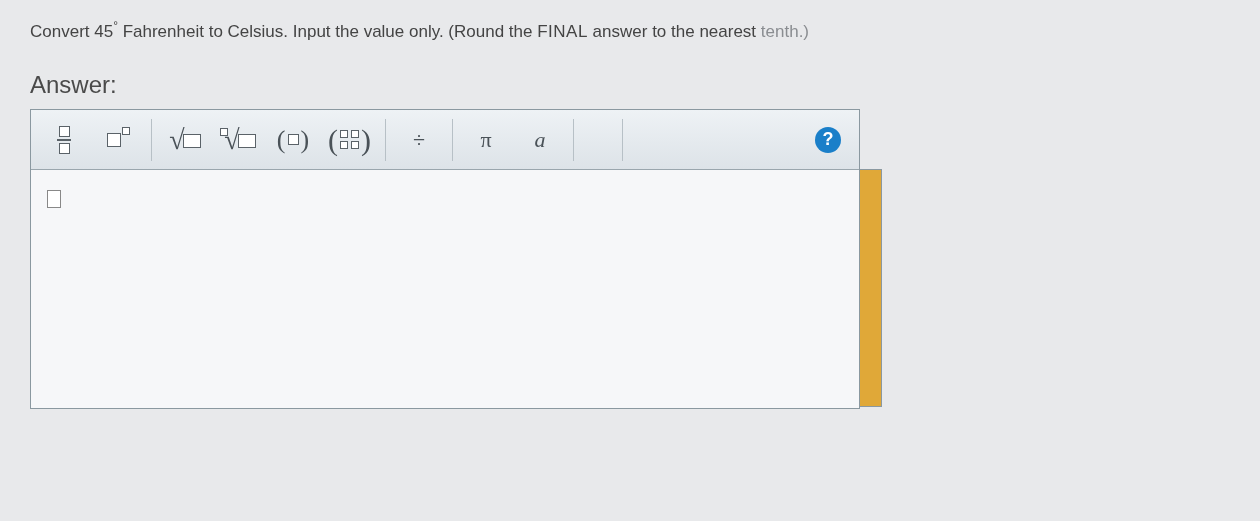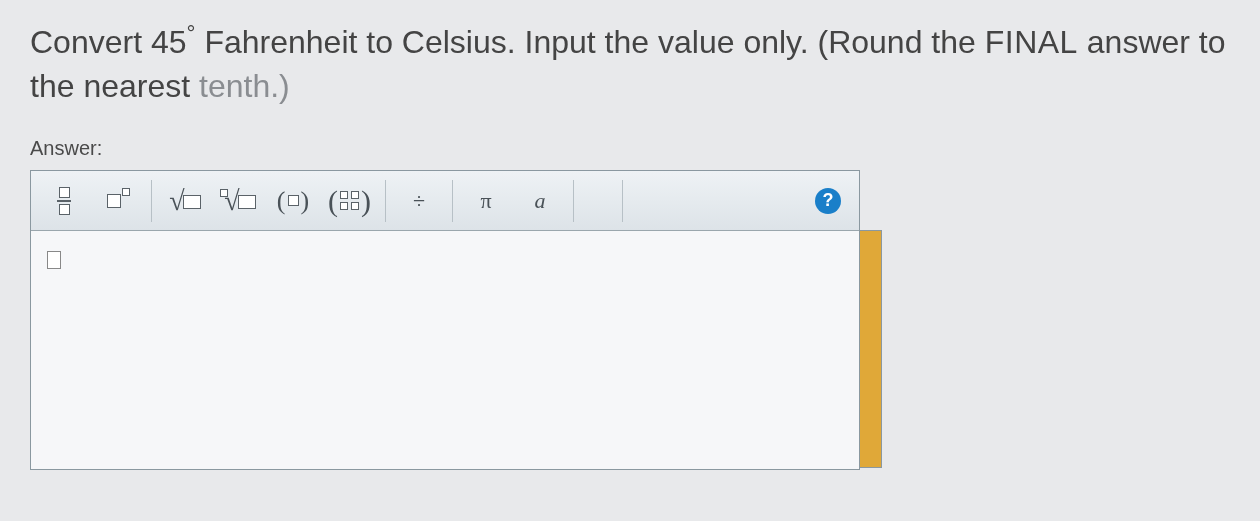--- a/index.html
+++ b/index.html
@@ -5,30 +5,30 @@
     * { box-sizing: border-box; margin: 0; padding: 0; }
     body {
       font-family: Arial, Helvetica, sans-serif;
       background: #e8e9eb;
       padding: 18px 30px;
       width: 1260px;
       height: 521px;
       color: #3a3a3a;
     }
     .question {
-      font-size: 32px;
+      font-size: 17px;
       line-height: 1.4;
       color: #444;
       margin-bottom: 28px;
     }
     .question .deg { vertical-align: super; font-size: 0.7em; }
     .question .final { font-style: normal; letter-spacing: 0.5px; }
     .question .faded { color: #8a8d91; }
     .answer-label {
-      font-size: 20px;
+      font-size: 24px;
       color: #4a4a4a;
       margin-bottom: 10px;
     }
     .editor-wrap {
       display: flex;
       align-items: flex-start;
     }
     .editor {
       width: 830px;
       border: 1px solid #8a98a0;

